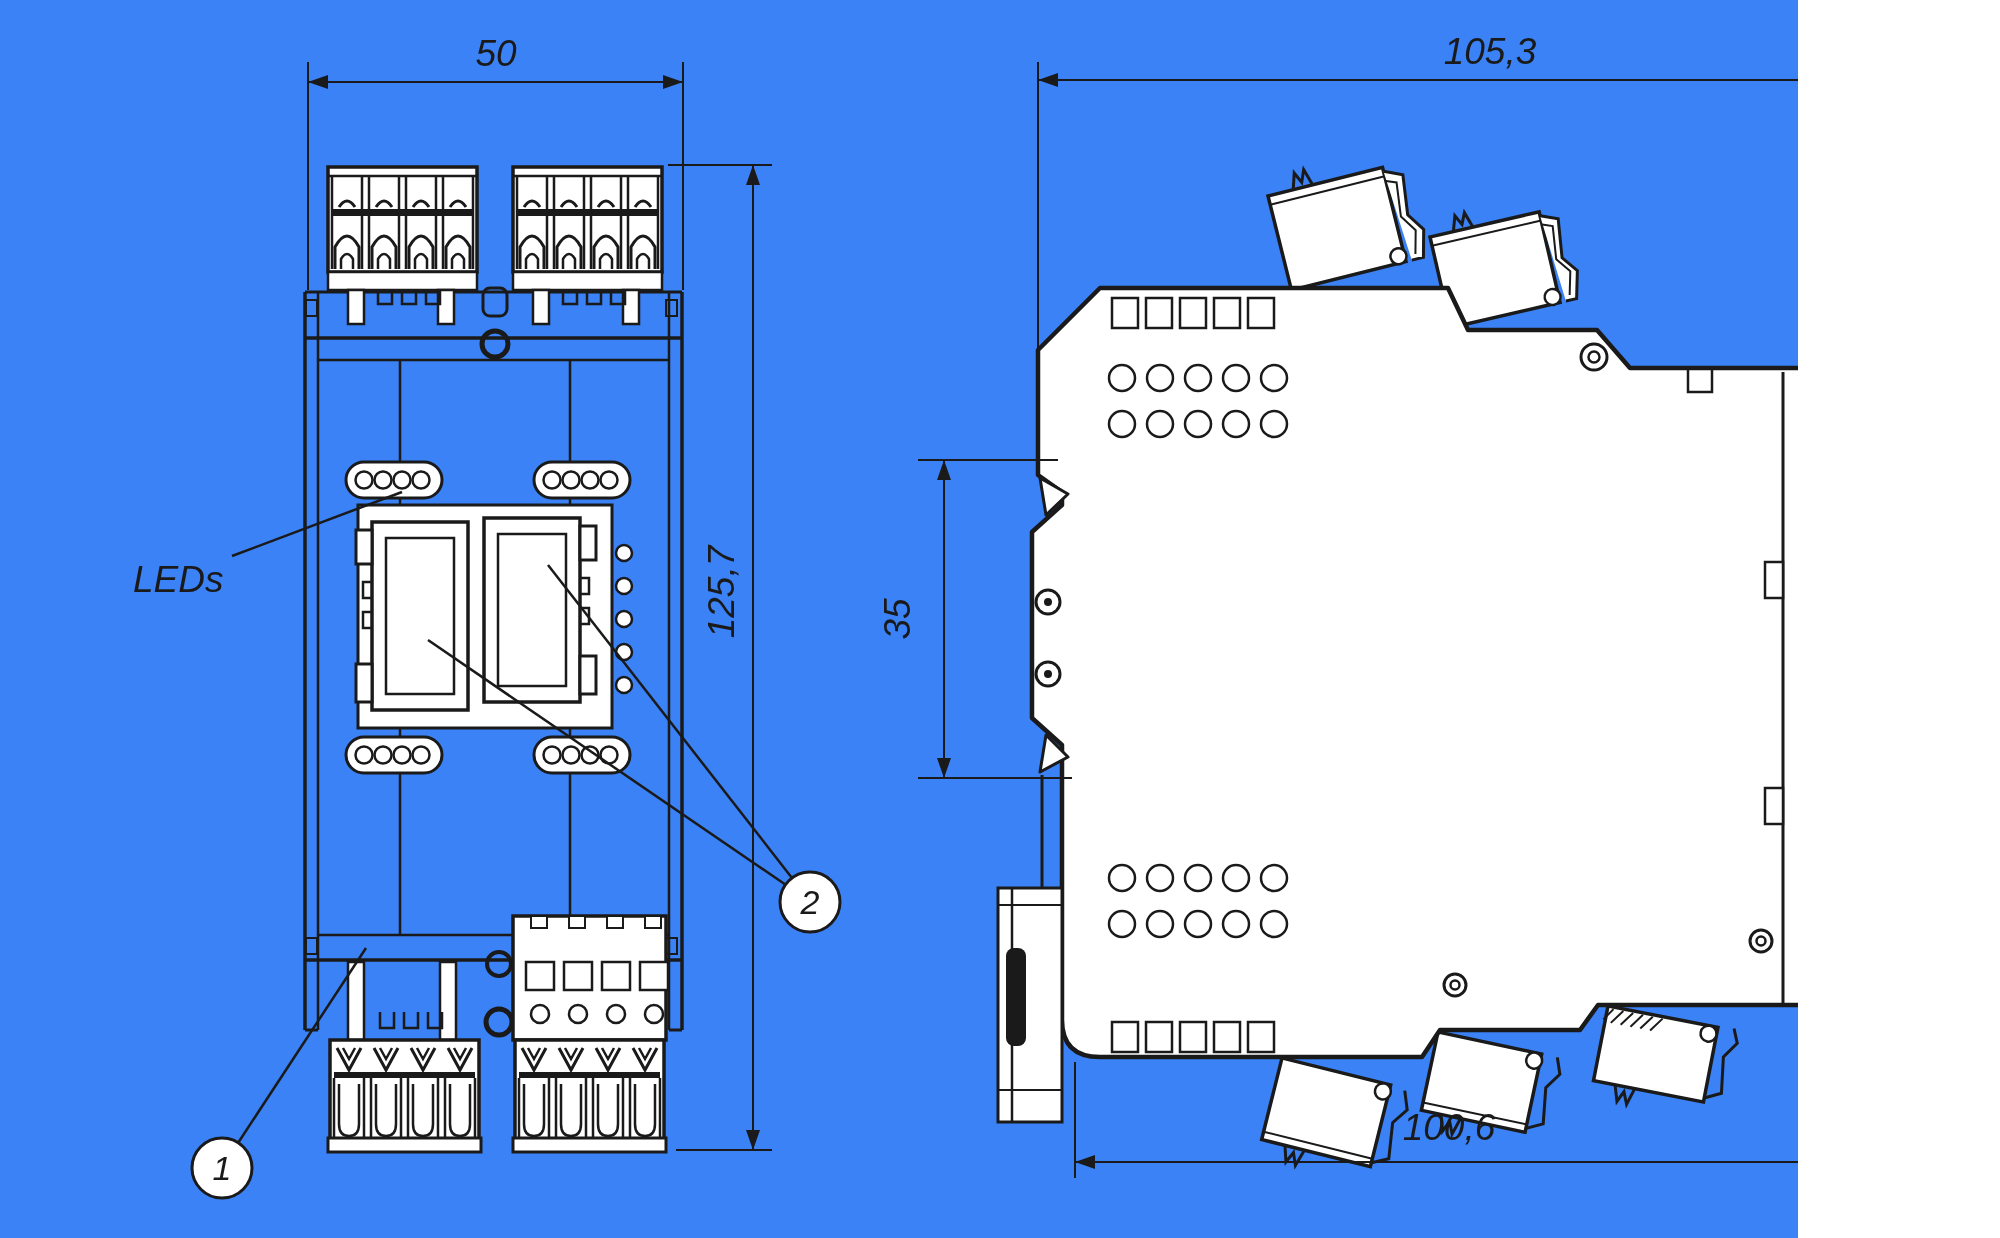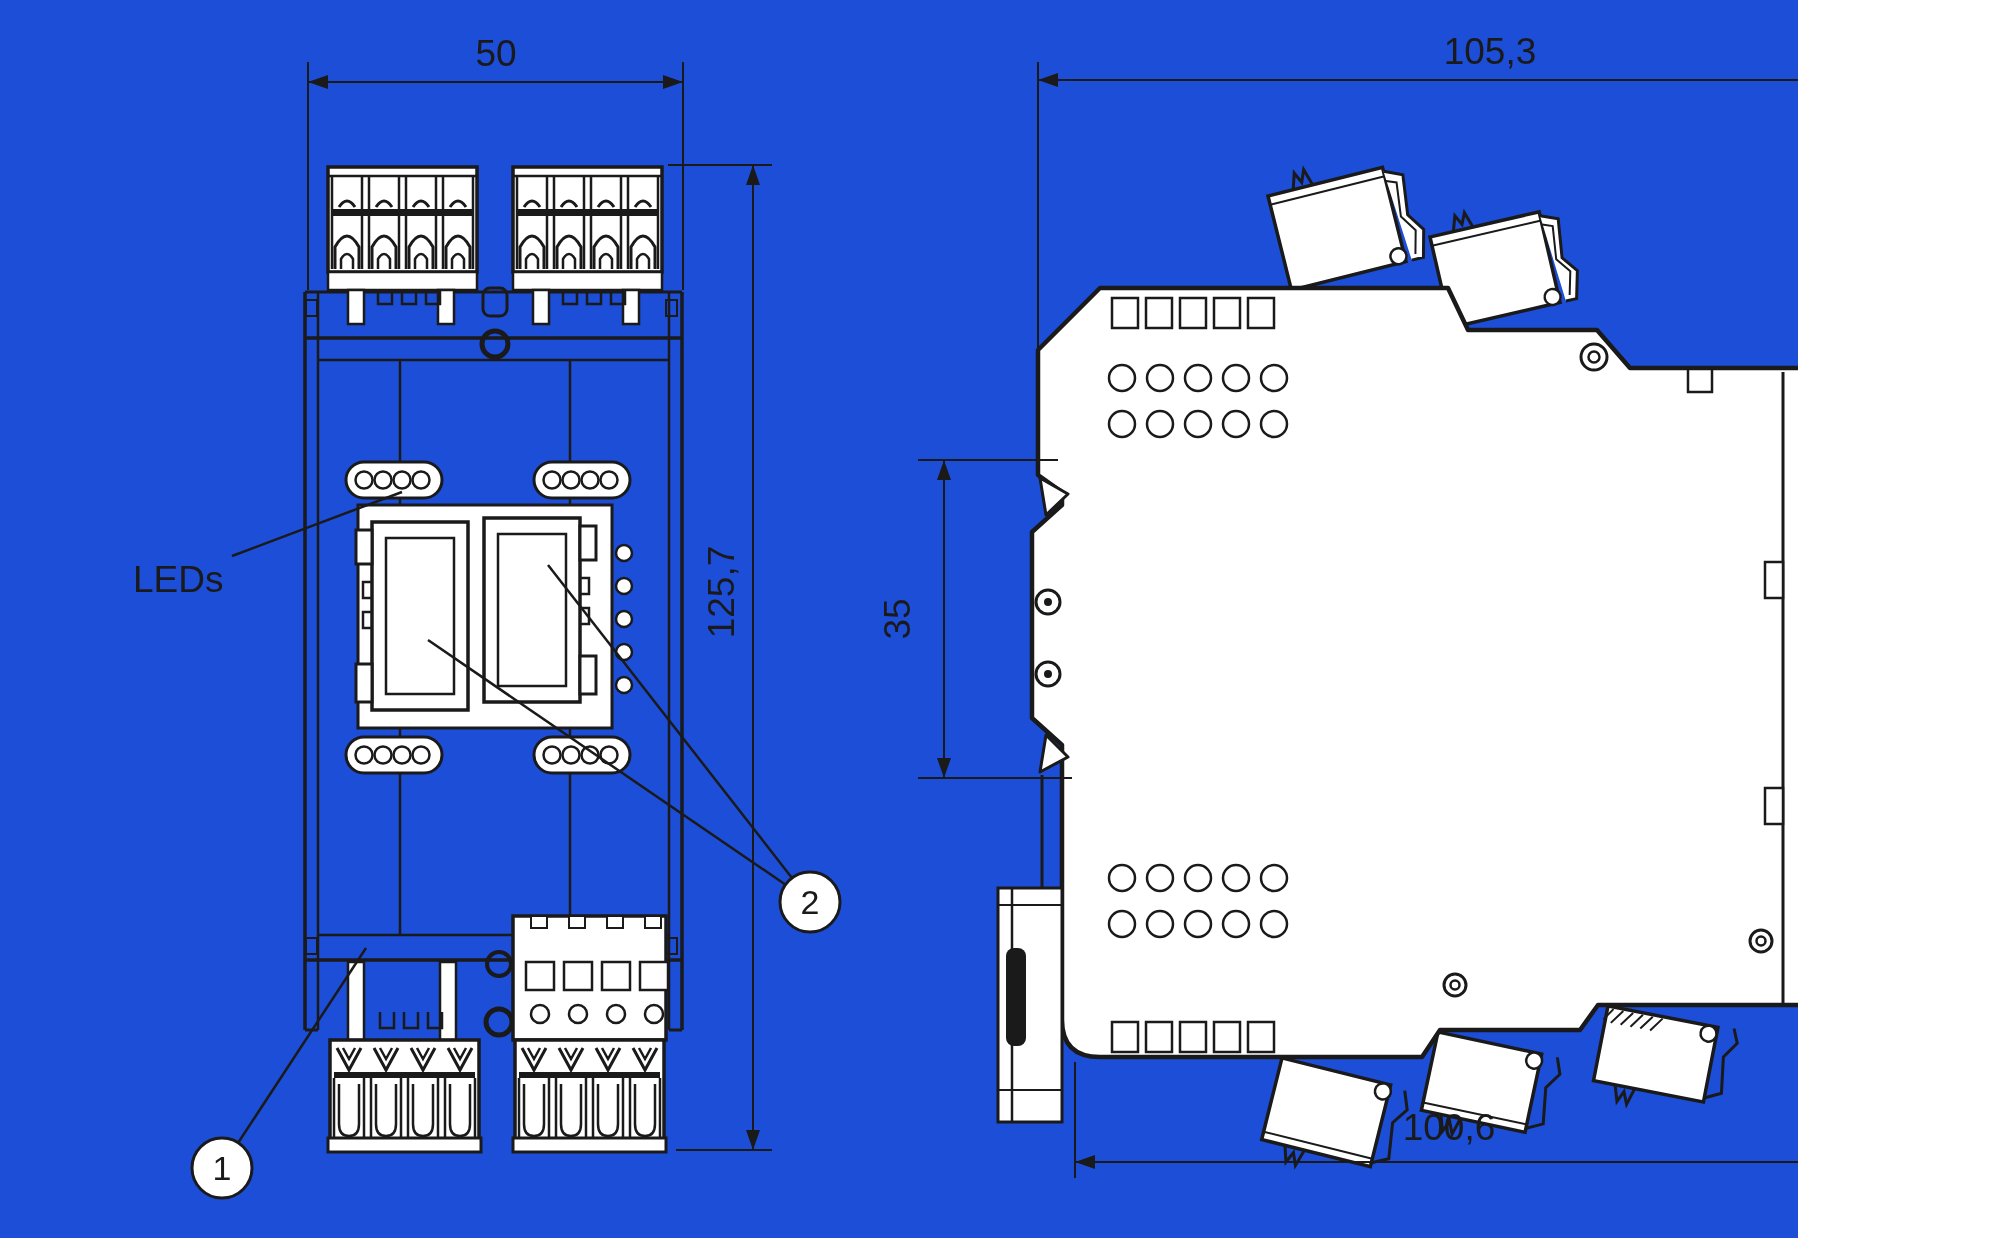--- a/index.html
+++ b/index.html
@@ -1,17 +1,17 @@
 <!DOCTYPE html>
 <html><head>
 <meta charset="utf-8">
 <style>
   html,body{margin:0;padding:0;background:#ffffff;}
-  .stage{position:relative;width:1798px;height:1238px;background:#1d4ed8;overflow:hidden;
-         font-family:"Liberation Sans", sans-serif;}
+  .stage{position:relative;width:1798px;height:1238px;background:#3b82f6;overflow:hidden;
+         font-family:"Liberation Sans", sans-serif;font-style:italic;}
   svg{position:absolute;left:0;top:0;}
   svg text{font-family:"Liberation Sans", sans-serif; fill:#1a1a1a;}
   .dimtxt{font-size:37px;}
   .lbltxt{font-size:37px;}
   .calltxt{font-size:34px;}
 </style>
 </head>
 <body>
 
 <div class="stage">

